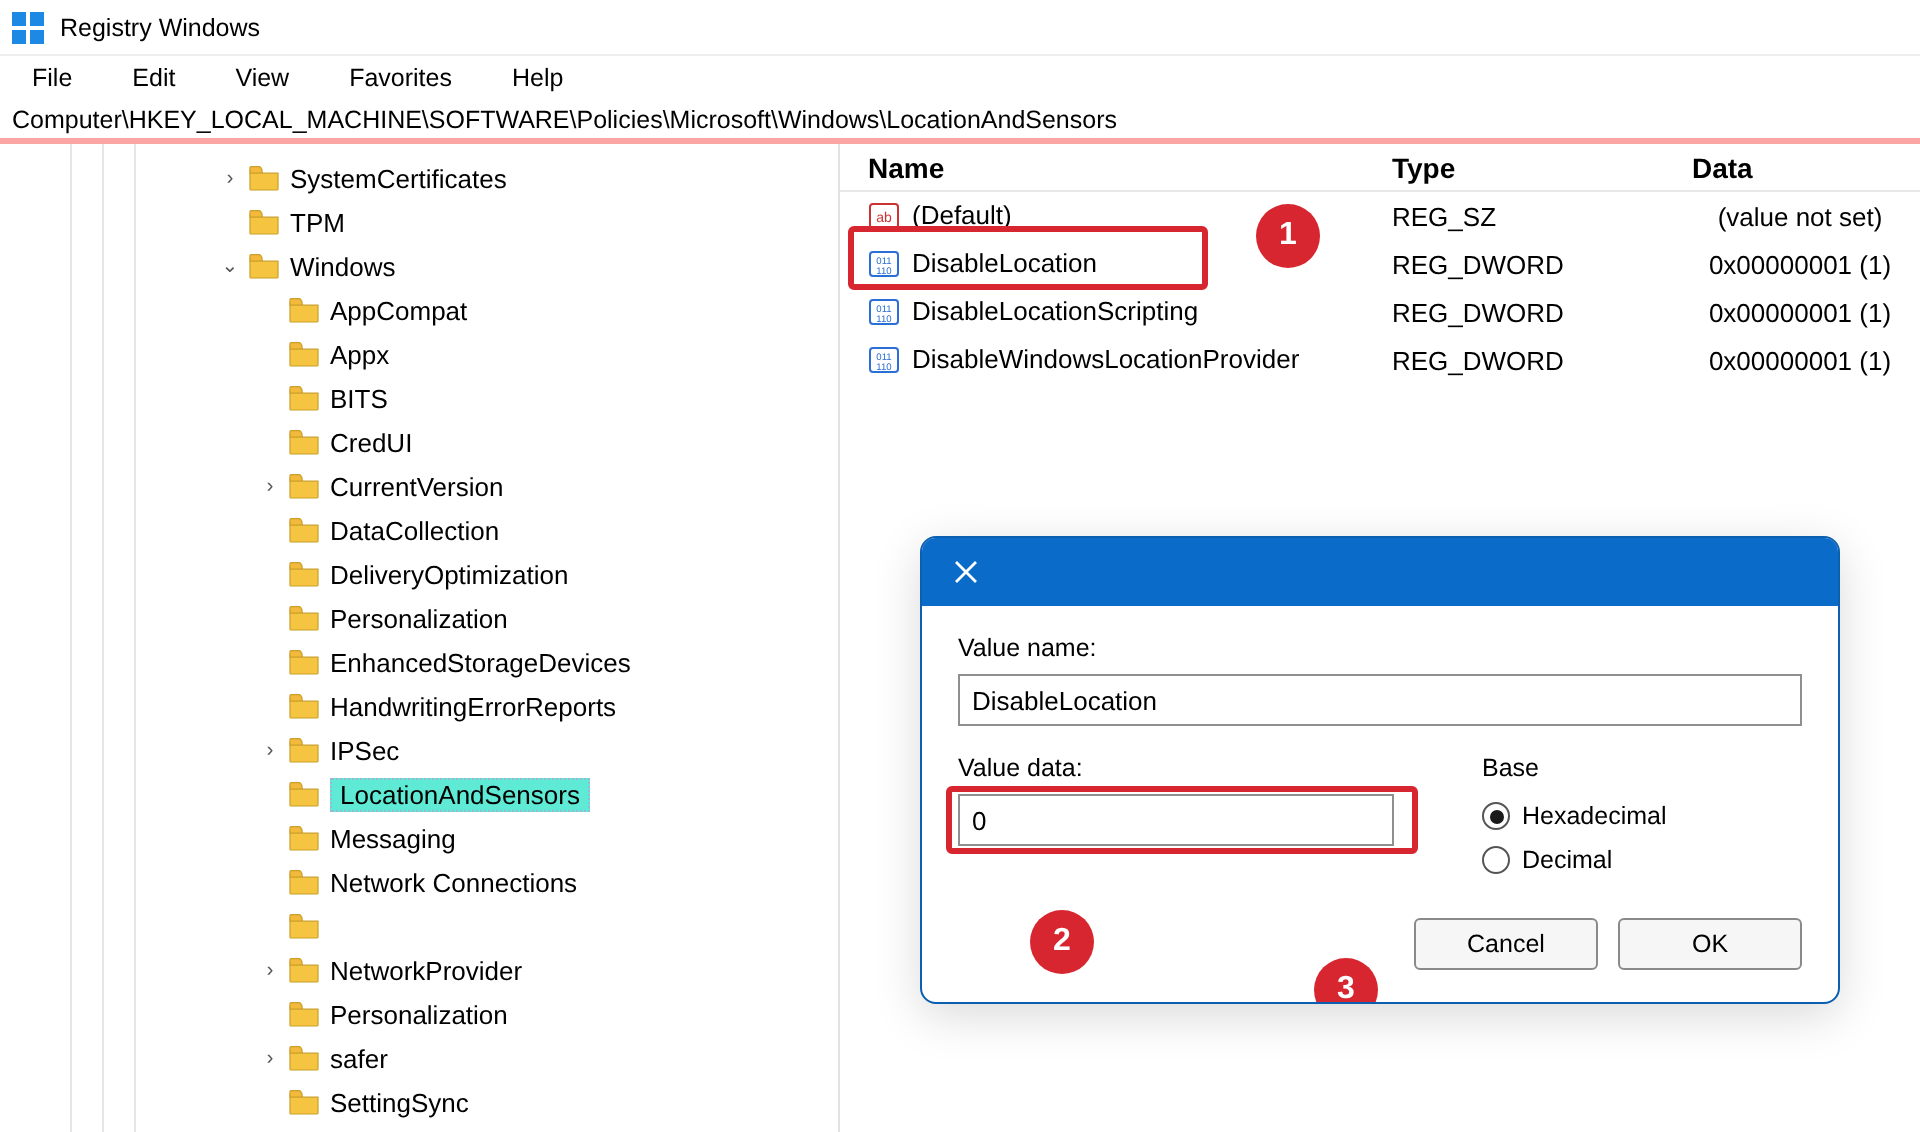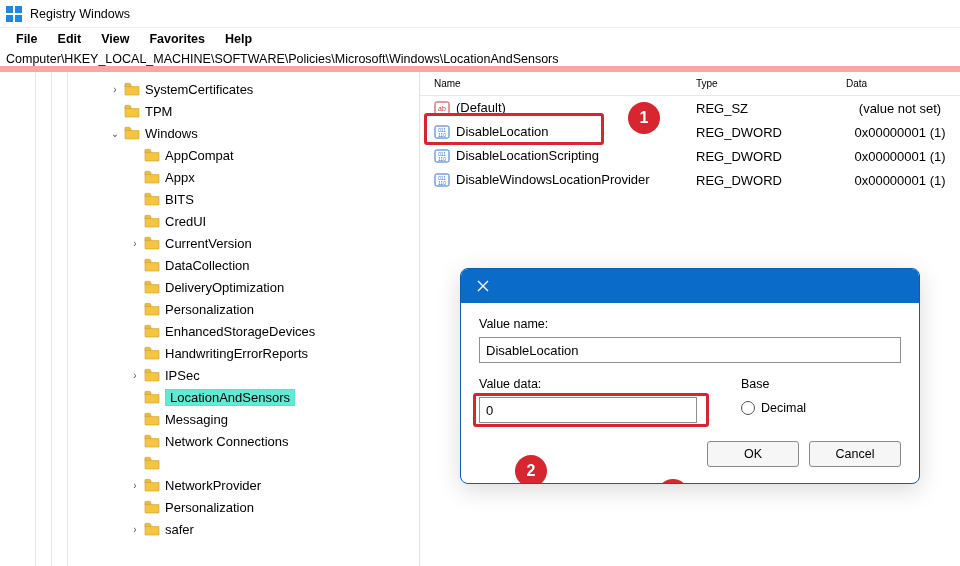--- a/index.html
+++ b/index.html
@@ -5,44 +5,44 @@
   * { box-sizing: border-box; margin: 0; padding: 0; font-family: "Segoe UI", Tahoma, sans-serif; }
   body { width: 960px; height: 566px; background: #fff; color: #000; font-size: 13px; overflow: hidden; position: relative; }
 
   
   .titlebar { height: 28px; display: flex; align-items: center; padding: 0 6px; border-bottom: 1px solid #eee; }
   .app-icon { width: 16px; height: 16px; margin-right: 8px; display: inline-block; }
   .app-icon svg { width: 16px; height: 16px; }
   .title-text { font-size: 12.5px; }
 
   
-  .menubar { height: 22px; display: flex; align-items: center; gap: 0; padding: 0 6px; font-weight: bold; }
+  .menubar { height: 22px; display: flex; align-items: center; gap: 10px; padding: 0 6px; }
   .menu-item { padding: 2px 10px; font-size: 12.5px; cursor: default; }
 
   
-  .pathbar { height: 22px; padding: 2px 6px; font-size: 12.5px; border-bottom: 6px solid #fca5a5; display: flex; align-items: flex-start; }
+  .pathbar { height: 22px; padding: 2px 6px; font-size: 12.5px; border-bottom: 3px solid #fca5a5; display: flex; align-items: center; }
 
   
   .main { display: flex; height: calc(566px - 28px - 22px - 22px); }
   .tree-pane { width: 420px; border-right: 1px solid #e2e2e2; overflow: hidden; padding-top: 6px; position: relative; }
   .list-pane { flex: 1; overflow: hidden; position: relative; }
 
   
   .tree { font-size: 13px; }
   .tree-row { height: 22px; display: flex; align-items: center; white-space: nowrap; padding-left: var(--indent, 0px); }
   .twisty { width: 14px; text-align: center; color: #555; font-size: 10px; user-select: none; display: inline-block; }
   .folder-icon { width: 16px; height: 14px; margin: 0 5px 0 2px; display: inline-block; }
   .folder-icon svg { width: 16px; height: 14px; display: block; }
   .tree-label { }
   .tree-row.selected .tree-label { background: #5eead4; border: 1px dotted #96b8d6; padding: 0 4px; }
   .tree-lines { position: absolute; left: 0; top: 0; height: 100%; width: 120px; pointer-events: none; }
   .tree-lines .tl { position: absolute; top: 0; bottom: 0; border-left: 1px solid #e6e6e6; }
 
   
-  .list-header { display: flex; height: 24px; align-items: center; border-bottom: 1px solid #e8e8e8; font-size: 10px; padding-left: 8px; }
+  .list-header { display: flex; height: 24px; align-items: center; border-bottom: 1px solid #e8e8e8; font-size: 14px; padding-left: 8px; font-weight: bold; }
   .col { padding: 0 6px; }
   .col.name { width: 262px; }
   .col.type { width: 150px; }
   .col.data { flex: 1; }
 
   
   .list-rows { }
   .list-row { display: flex; height: 24px; align-items: center; font-size: 13px; padding-left: 8px; }
   .list-row .cell { padding: 0 6px; }
   .cell.name { width: 262px; display: flex; gap: 6px; }
@@ -313,20 +313,30 @@
         </div>
         <div class="tree-row" style="--indent: 128px;">
           <span class="twisty">›</span>
           <span class="folder-icon">
             <svg viewBox="0 0 16 14">
               <path d="M1 3 L6 3 L7.5 4.6 L15 4.6 L15 12.5 Q15 13 14.5 13 L1.5 13 Q1 13 1 12.5 Z" fill="#f5c542" stroke="#caa02b" stroke-width="0.6"></path>
               <path d="M1 3 L1 1.8 Q1 1.3 1.5 1.3 L5.5 1.3 Q6 1.3 6.3 1.7 L7 2.8 L7 4.6 L1 4.6 Z" fill="#f3b93b" stroke="#caa02b" stroke-width="0.6"></path>
             </svg>
           </span>
           <span class="tree-label">safer</span>
+        </div>
+        <div class="tree-row" style="--indent: 128px;">
+          <span class="twisty"></span>
+          <span class="folder-icon">
+            <svg viewBox="0 0 16 14">
+              <path d="M1 3 L6 3 L7.5 4.6 L15 4.6 L15 12.5 Q15 13 14.5 13 L1.5 13 Q1 13 1 12.5 Z" fill="#f5c542" stroke="#caa02b" stroke-width="0.6"></path>
+              <path d="M1 3 L1 1.8 Q1 1.3 1.5 1.3 L5.5 1.3 Q6 1.3 6.3 1.7 L7 2.8 L7 4.6 L1 4.6 Z" fill="#f3b93b" stroke="#caa02b" stroke-width="0.6"></path>
+            </svg>
+          </span>
+          <span class="tree-label">SettingSync</span>
         </div>
       </div>
   </div>
 
   <div class="list-pane">
     <div class="list-header">
       <div class="col name">Name</div>
       <div class="col type">Type</div>
       <div class="col data">Data</div>
     </div>
@@ -410,29 +420,33 @@
       <div class="dlg-left">
         <div class="dlg-label">Value data:</div>
         <div class="value-data-wrap">
           <input class="dlg-field" style="width: 218px;" value="0">
           <div class="annot-box"></div>
         </div>
       </div>
       <div class="dlg-right">
         <div class="dlg-fieldset-title">Base</div>
         <div class="radio-row">
+          <span class="radio checked"></span>
+          <span>Hexadecimal</span>
+        </div>
+        <div class="radio-row">
           <span class="radio"></span>
           <span>Decimal</span>
         </div>
       </div>
     </div>
   </div>
   <div class="dlg-buttons">
+    <span class="btn">Cancel</span>
     <span class="btn">OK</span>
-    <span class="btn">Cancel</span>
   </div>
 
   <div class="annot-circle" style="left:54px; top:186px;">
       <span>2</span>
     </div>
   <div class="annot-circle" style="left:196px; top:210px;">
       <span>3</span>
     </div>
 </div>
 

